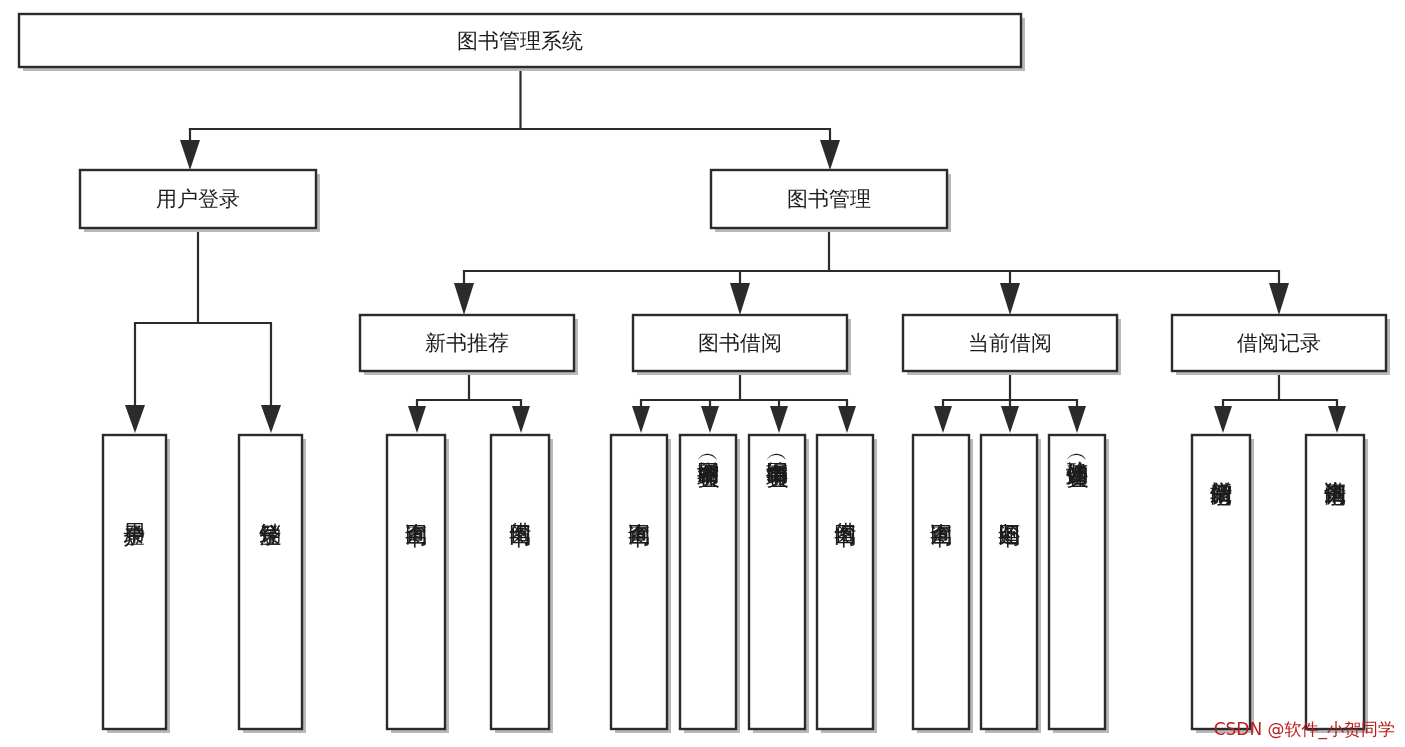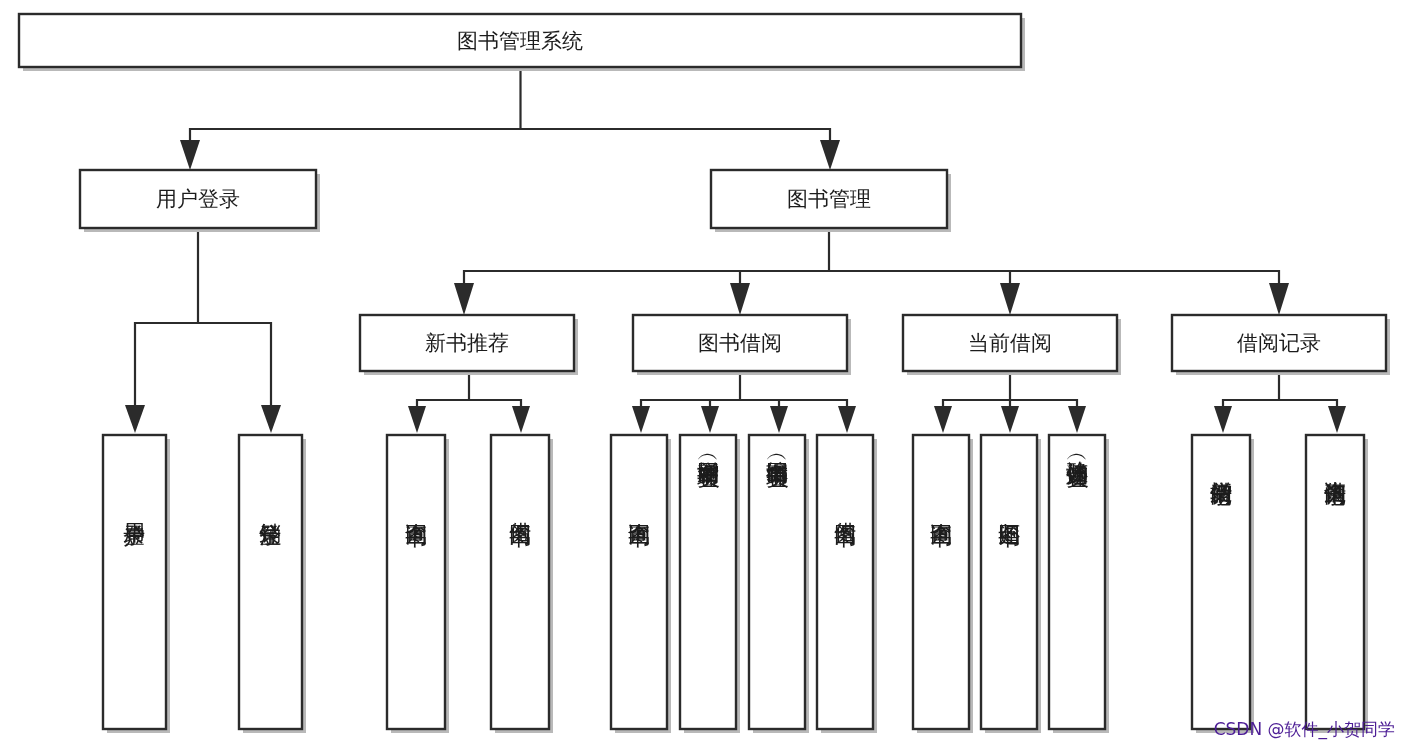--- a/index.html
+++ b/index.html
@@ -65,21 +65,21 @@
     letter-spacing: 1px;
     white-space: nowrap;
     pointer-events: none;
   }
   .watermark {
     position: absolute;
     right: 10px;
     bottom: 6px;
     font-family: "DejaVu Sans", "Liberation Sans", sans-serif;
     font-size: 17px;
-    color: #4c1d95;
+    color: #b91c1c;
     white-space: nowrap;
   }
 </style>
 </head>
 <body>
 
 <div id="diagram-root">
 
   <svg class="canvas" viewBox="0 0 1405 747">
 

